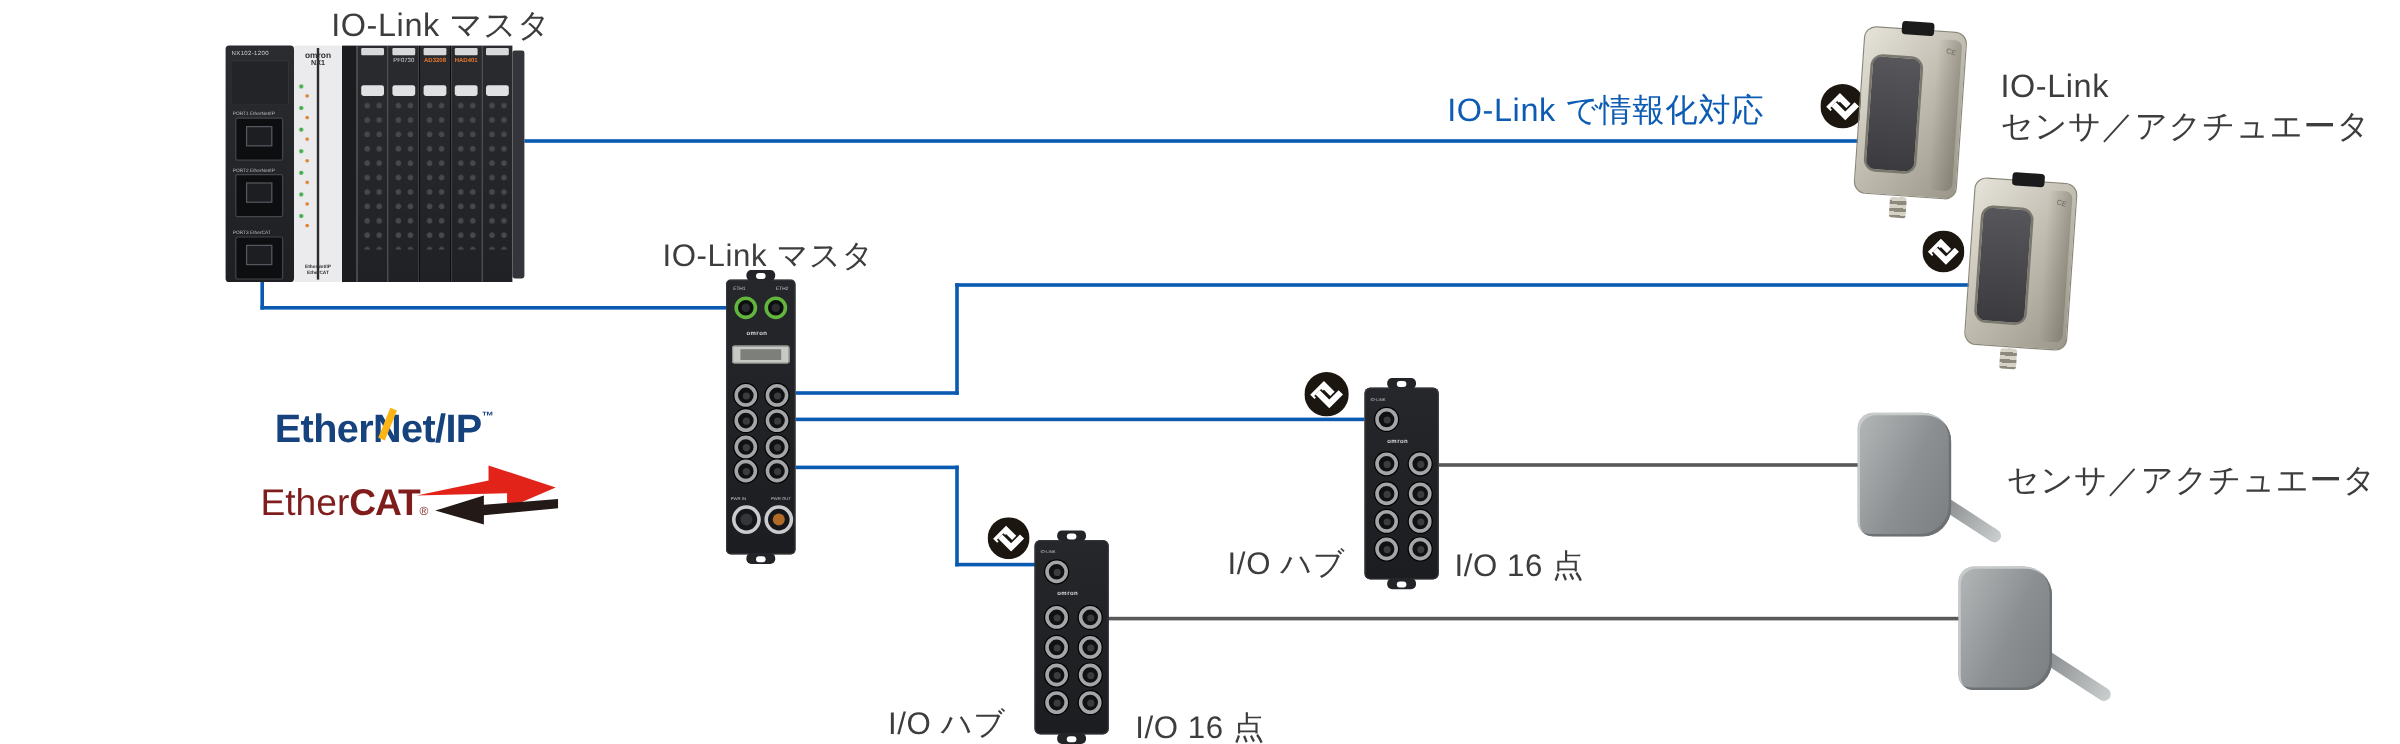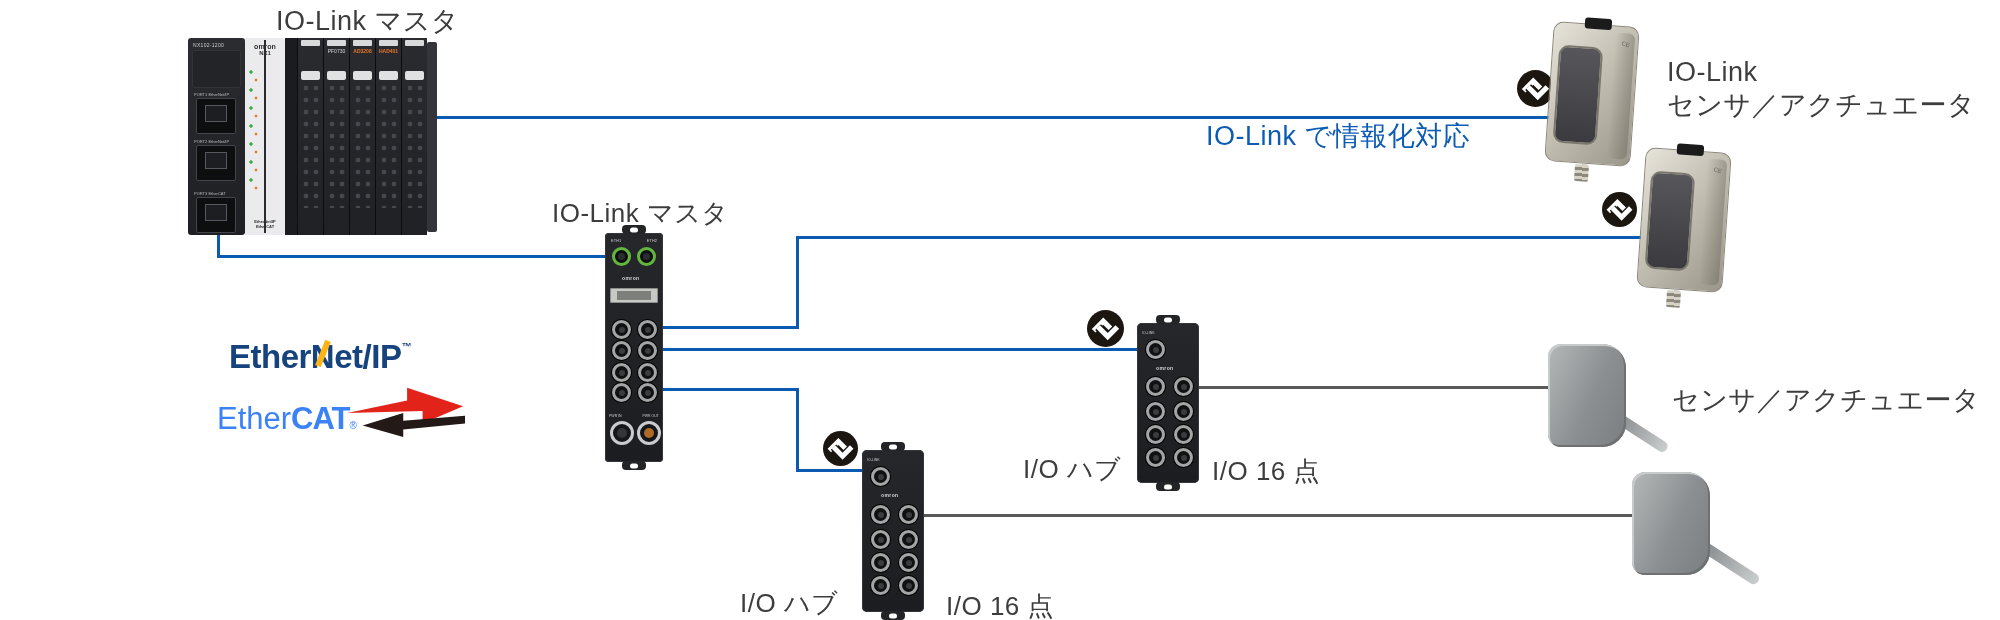--- a/index.html
+++ b/index.html
@@ -5,21 +5,21 @@
   html,body{margin:0;padding:0;background:#fff;}
   #canvas{
     position:relative;width:2000px;height:620px;background:#fff;overflow:hidden;
     font-family:"Liberation Sans","DejaVu Sans",sans-serif;color:#3d3d3d;
   }
   
   .ln{position:absolute;background:#0b5ab2;}
   .ln-g{position:absolute;background:#595959;}
   
   .lbl{position:absolute;color:#3d3d3d;font-size:26px;letter-spacing:0.5px;white-space:nowrap;}
-  .lbl-blue{position:absolute;color:#0d5cb4;font-size:26px;letter-spacing:0.5px;white-space:nowrap;margin-top:44px;}
+  .lbl-blue{position:absolute;color:#0d5cb4;font-size:26px;letter-spacing:0.5px;white-space:nowrap;}
   .lbl2{line-height:33px;}
   
   .iolink-icon{position:absolute;}
   
   .rack{position:absolute;left:188px;top:38px;width:249px;height:197px;}
   .cpu{position:absolute;left:0;top:0;width:57px;height:197px;background:linear-gradient(#2b2c30,#1e1f22);border-radius:3px;}
   .cpu-model{position:absolute;left:5px;top:4px;font-size:5px;color:#cdd0d4;letter-spacing:0.3px;}
   .cpu-top{position:absolute;left:4px;top:12px;width:49px;height:38px;background:#232428;border-radius:2px;box-shadow:inset 0 0 0 1px #323338;}
   .port{position:absolute;left:4px;width:49px;}
   .port-label{font-size:4px;color:#b9bcc0;margin:0 0 1px 2px;white-space:nowrap;}
@@ -84,21 +84,21 @@
   .gs-cable{position:absolute;left:58px;top:82px;width:66px;height:11px;border-radius:6px;
     background:linear-gradient(to right,#7e8284,#cbcecf);transform:rotate(33deg);}
   .gs-body{position:absolute;left:0;top:0;width:78px;height:103px;border-radius:13px 24px 24px 13px;
     background:linear-gradient(115deg,#b4b8b9 0%,#8b8f91 55%,#7a7e80 100%);
     box-shadow:inset 2px 2px 0 #c8cbcc, inset -2px -2px 0 #6d7173;}
   
   .enip{position:absolute;left:229px;top:338px;font-size:33px;font-weight:800;color:#16437e;letter-spacing:-0.5px;white-space:nowrap;}
   .enip sup{font-size:10px;vertical-align:18px;}
   .enip-n{position:relative;display:inline-block;}
   .enip-n i{position:absolute;left:9px;top:2px;width:6px;height:27px;background:#fdb515;transform:rotate(22deg);}
-  .ecat{position:absolute;left:217px;top:401px;font-size:31px;color:#3b82f6;white-space:nowrap;}
+  .ecat{position:absolute;left:217px;top:401px;font-size:31px;color:#7f1d1d;white-space:nowrap;}
   .ecat .cat{font-weight:800;letter-spacing:-1px;}
   .ecat .reg{font-size:10px;}
   .ecat-arrow{position:absolute;left:344px;top:384px;width:132px;height:56px;}
 </style>
 </head>
 <body>
 
 <div id="canvas">
 
   <div class="ln" style="left:437px;top:116px;width:1116px;height:3px;"></div>

